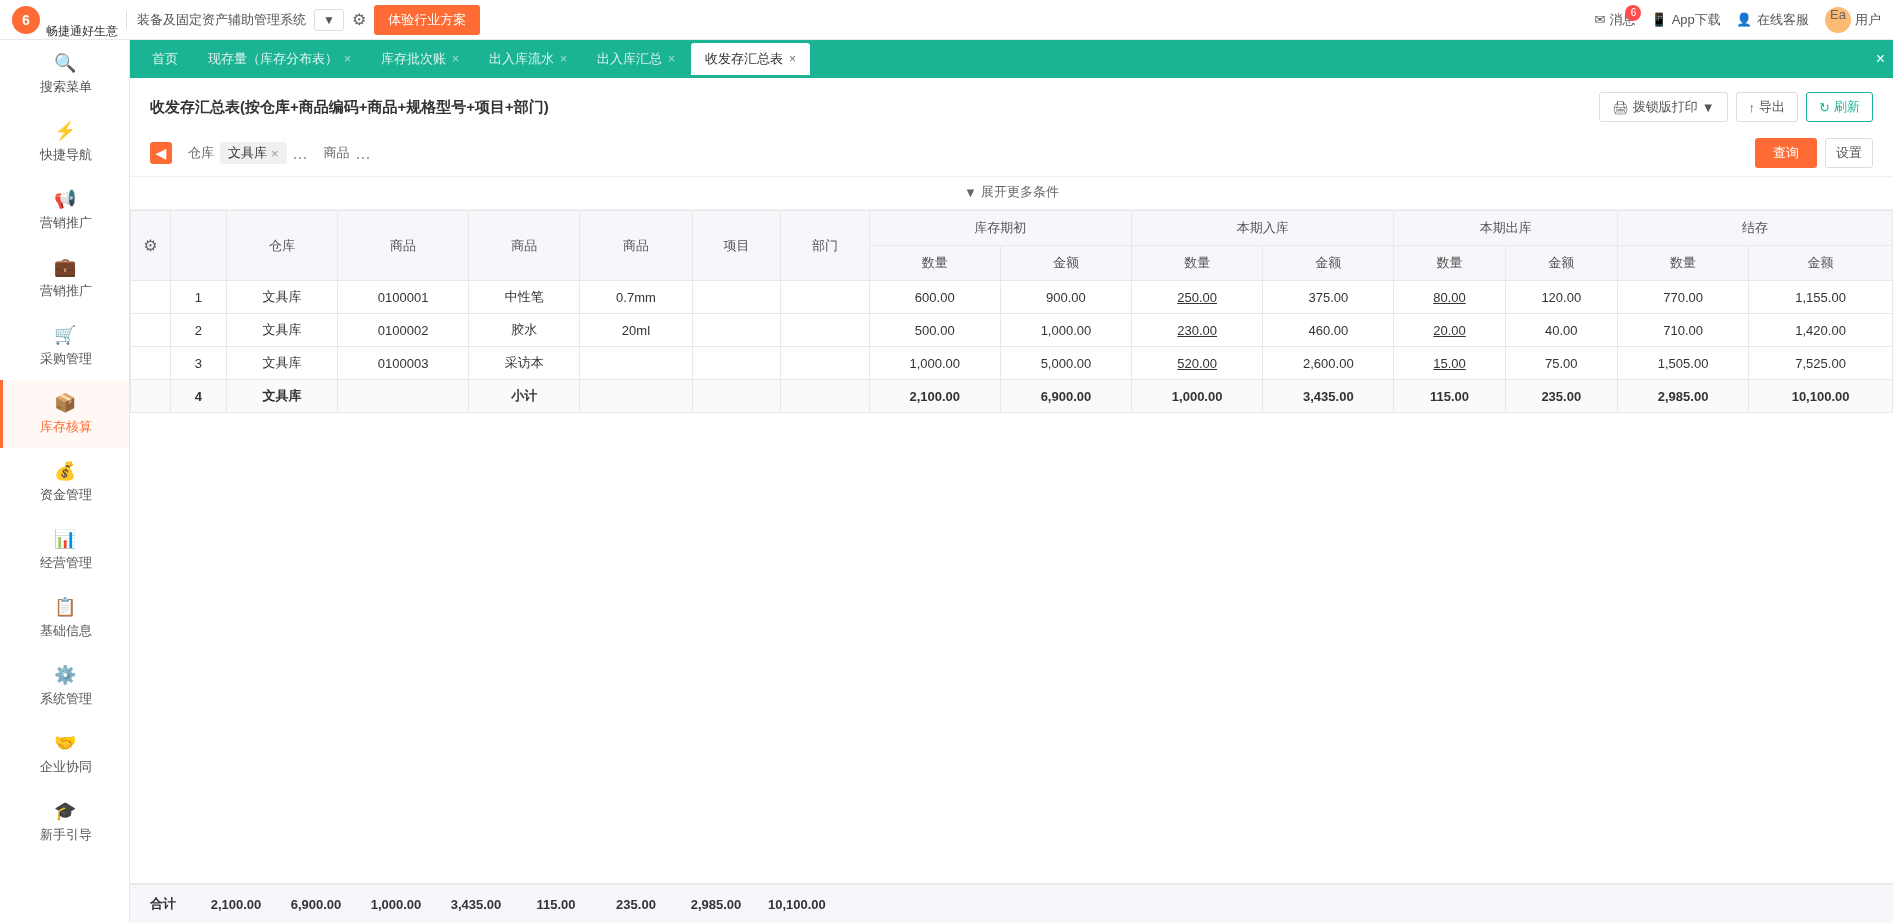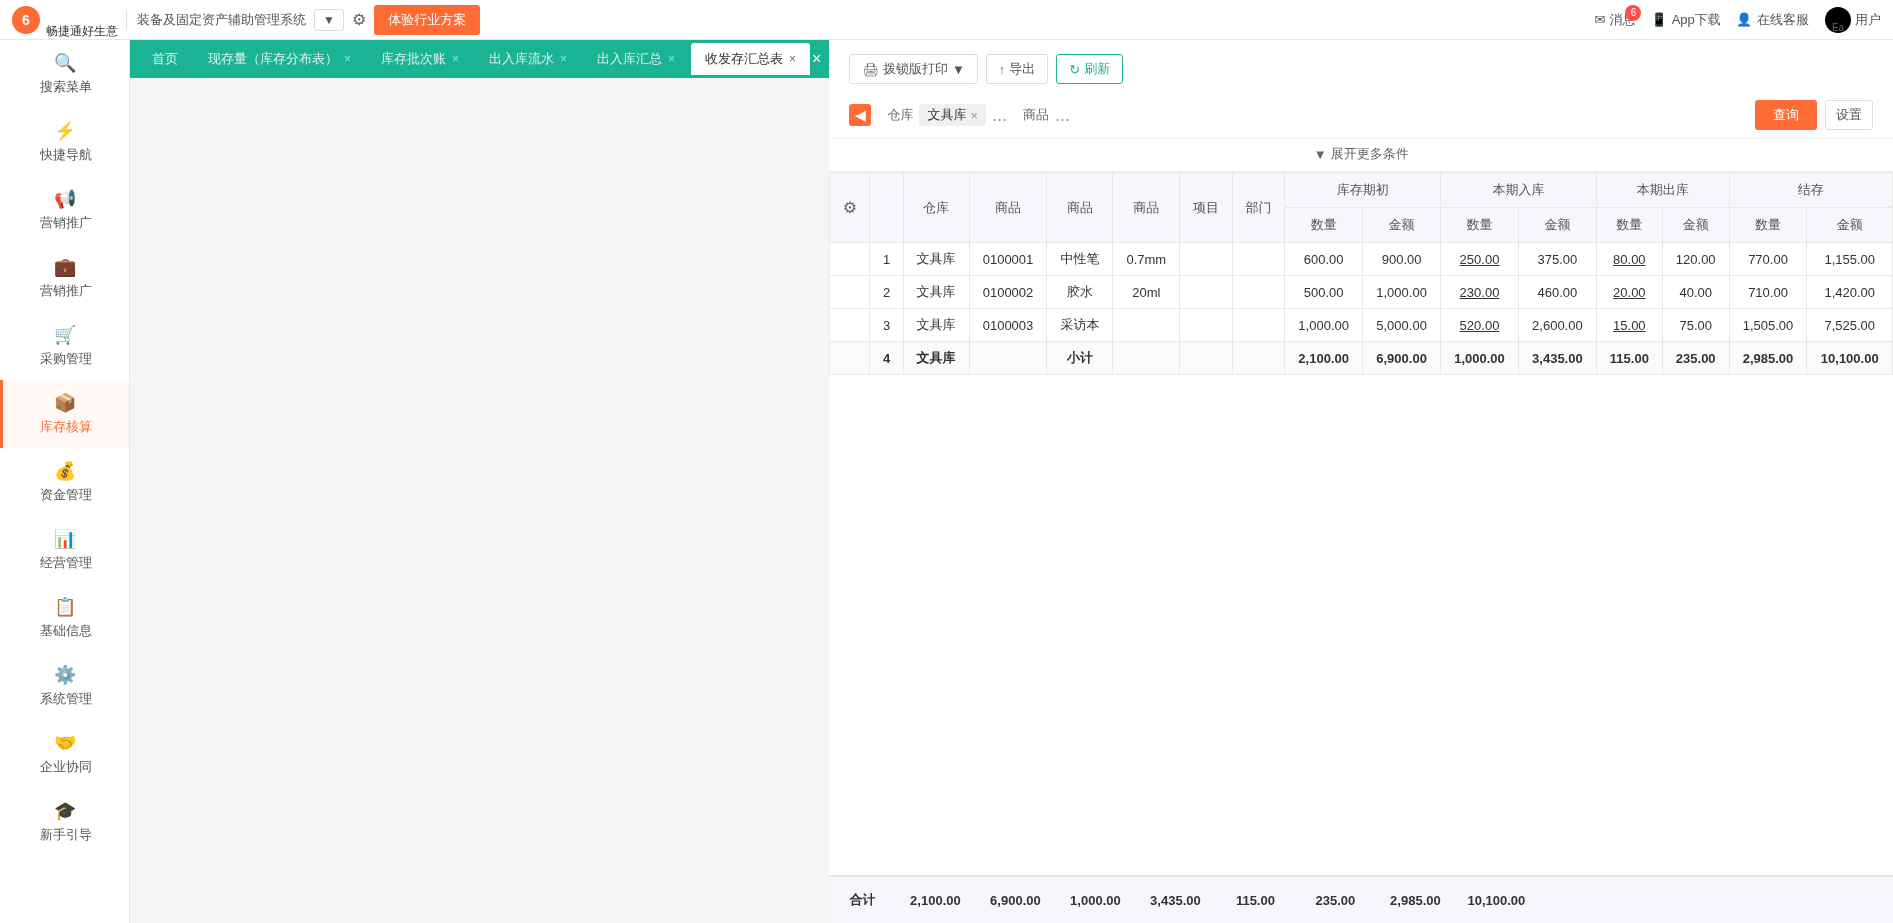--- a/index.html
+++ b/index.html
@@ -13,32 +13,32 @@
     .logo-icon { width: 28px; height: 28px; background: #ff6b35; border-radius: 50%; display: flex; align-items: center; justify-content: center; color: white; font-weight: bold; font-size: 14px; }
     .logo-text { font-size: 12px; color: #333; line-height: 1.3; margin-top: 40px; }
     .logo-sub { font-size: 11px; color: #666; }
     .system-title { font-size: 13px; color: #555; border-left: 1px solid #ddd; padding-left: 10px; }
     .dropdown-btn { background: none; border: 1px solid #ddd; border-radius: 3px; padding: 3px 8px; font-size: 12px; cursor: pointer; color: #555; }
     .settings-btn { background: none; border: none; cursor: pointer; color: #666; font-size: 16px; }
     .experience-btn { background: #ff6b35; color: white; border: none; padding: 6px 14px; border-radius: 3px; cursor: pointer; font-size: 13px; }
     .top-bar-right { display: flex; align-items: center; gap: 16px; }
     .top-right-item { display: flex; align-items: center; gap: 4px; cursor: pointer; color: #555; font-size: 13px; position: relative; }
     .badge { background: #ff4d4f; color: white; border-radius: 50%; width: 16px; height: 16px; font-size: 10px; display: flex; align-items: center; justify-content: center; position: absolute; top: -6px; right: -6px; }
-    .user-avatar { width: 26px; height: 26px; background: #000000; border-radius: 50%; display: flex; align-items: flex-end; justify-content: center; font-size: 10px; color: #666; }
+    .user-avatar { width: 26px; height: 26px; background: #fdba74; border-radius: 50%; display: flex; align-items: flex-start; justify-content: center; font-size: 13px; color: #666; }
 
     .main-layout { display: flex; flex: 1; overflow: hidden; }
 
     
     .sidebar { width: 130px; background: #fff; border-right: 1px solid #e8e8e8; display: flex; flex-direction: column; flex-shrink: 0; }
     .sidebar-item { display: flex; flex-direction: column; align-items: center; padding: 12px 8px; cursor: pointer; color: #555; font-size: 13px; gap: 4px; border-left: 3px solid transparent; }
     .sidebar-item.active { color: #ff6b35; background: #fff8f5; border-left-color: #ff6b35; }
     .sidebar-icon { font-size: 18px; }
 
     
-    .content-area { flex: 1; display: flex; flex-direction: row; overflow: hidden; }
+    .content-area { flex: 1; display: flex; flex-direction: column; overflow: hidden; }
 
     
     .tab-bar { display: flex; background: #1ab394; height: 38px; align-items: center; padding: 0 8px; gap: 2px; flex-shrink: 0; }
     .tab-item { display: flex; align-items: center; padding: 4px 14px; border-radius: 3px 3px 0 0; cursor: pointer; font-size: 13px; color: rgba(255,255,255,0.85); gap: 6px; white-space: nowrap; height: 32px; }
     .tab-item.active { background: #fff; color: #333; }
     .tab-close { font-size: 12px; cursor: pointer; opacity: 0.7; }
     .tab-x-btn { color: white; background: none; border: none; cursor: pointer; font-size: 16px; margin-left: auto; }
 
     
     .page-content { flex: 1; background: #fff; overflow: auto; padding: 0; display: flex; flex-direction: column; }
@@ -71,21 +71,21 @@
     .table-container { flex: 1; padding: 0 0; overflow: auto; }
     table { width: 100%; border-collapse: collapse; font-size: 13px; }
     thead tr { background: #f5f7fa; }
     th { padding: 8px 12px; text-align: center; border: 1px solid #e8e8e8; color: #555; font-weight: 500; white-space: nowrap; }
     td { padding: 7px 12px; text-align: center; border: 1px solid #e8e8e8; color: #333; white-space: nowrap; }
     .subtotal-row td { font-weight: bold; background: #fafafa; }
     .settings-col { width: 40px; }
     .gear-icon { font-size: 16px; color: #666; cursor: pointer; }
 
     
-    .bottom-bar { height: 48px; background: #f5f7fa; border-top: 2px solid #e8e8e8; display: flex; align-items: center; padding: 0 20px; font-size: 13px; font-weight: bold; flex-shrink: 0; }
+    .bottom-bar { height: 40px; background: #f5f7fa; border-top: 2px solid #e8e8e8; display: flex; align-items: center; padding: 0 20px; font-size: 13px; font-weight: bold; flex-shrink: 0; }
     .total-label { margin-right: 20px; color: #333; }
     .total-values { display: flex; gap: 0; }
     .total-cell { padding: 0 12px; text-align: center; min-width: 80px; color: #333; }
 
     .filter-row2 { padding: 6px 20px 8px; display: flex; align-items: center; justify-content: center; border-bottom: 1px solid #f0f0f0; }
   </style>
 </head>
 <body>
 
 <div class="app-container">
@@ -207,20 +207,21 @@
         <div class="tab-item active">
           <span>收发存汇总表</span>
           <span class="tab-close" style="color:#333;">×</span>
         </div>
         <button class="tab-x-btn">×</button>
       </div>
 
       <div class="page-content">
 
         <div class="page-header">
+          <div class="page-title">收发存汇总表(按仓库+商品编码+商品+规格型号+项目+部门)</div>
           <div class="header-actions">
             <button class="action-btn">
               <span>🖨</span>
               <span>拨锁版打印</span>
               <span>▼</span>
             </button>
             <button class="action-btn">
               <span>↑</span>
               <span>导出</span>
             </button>

